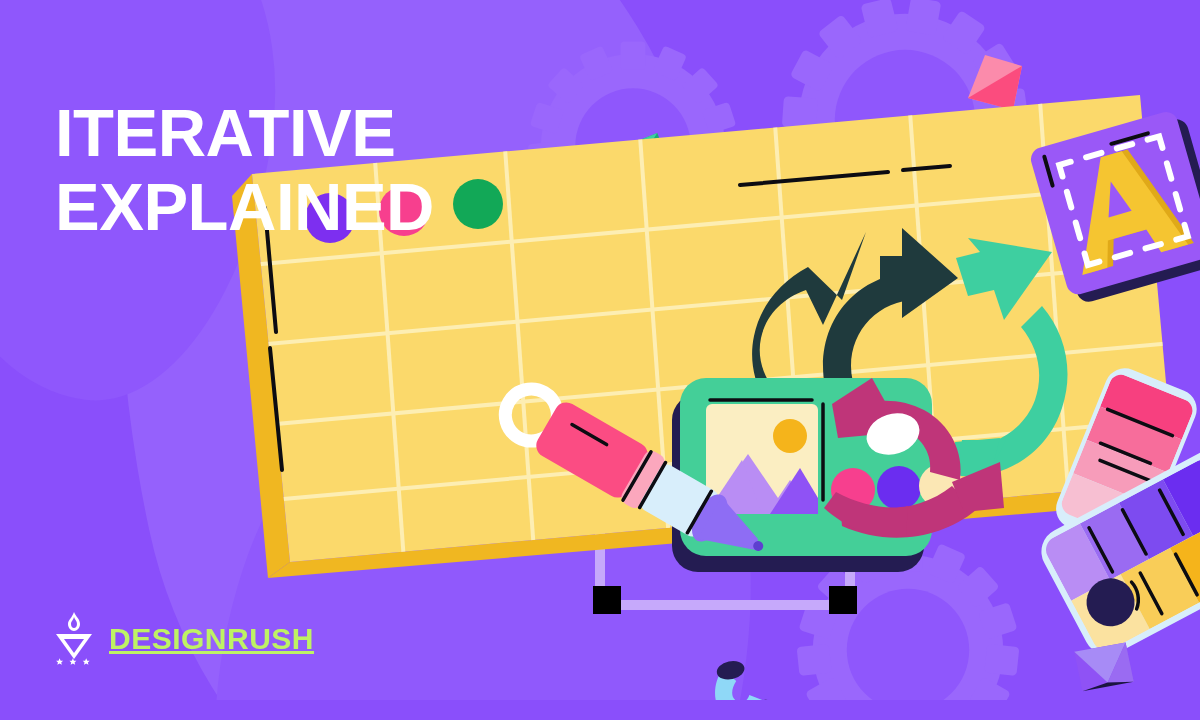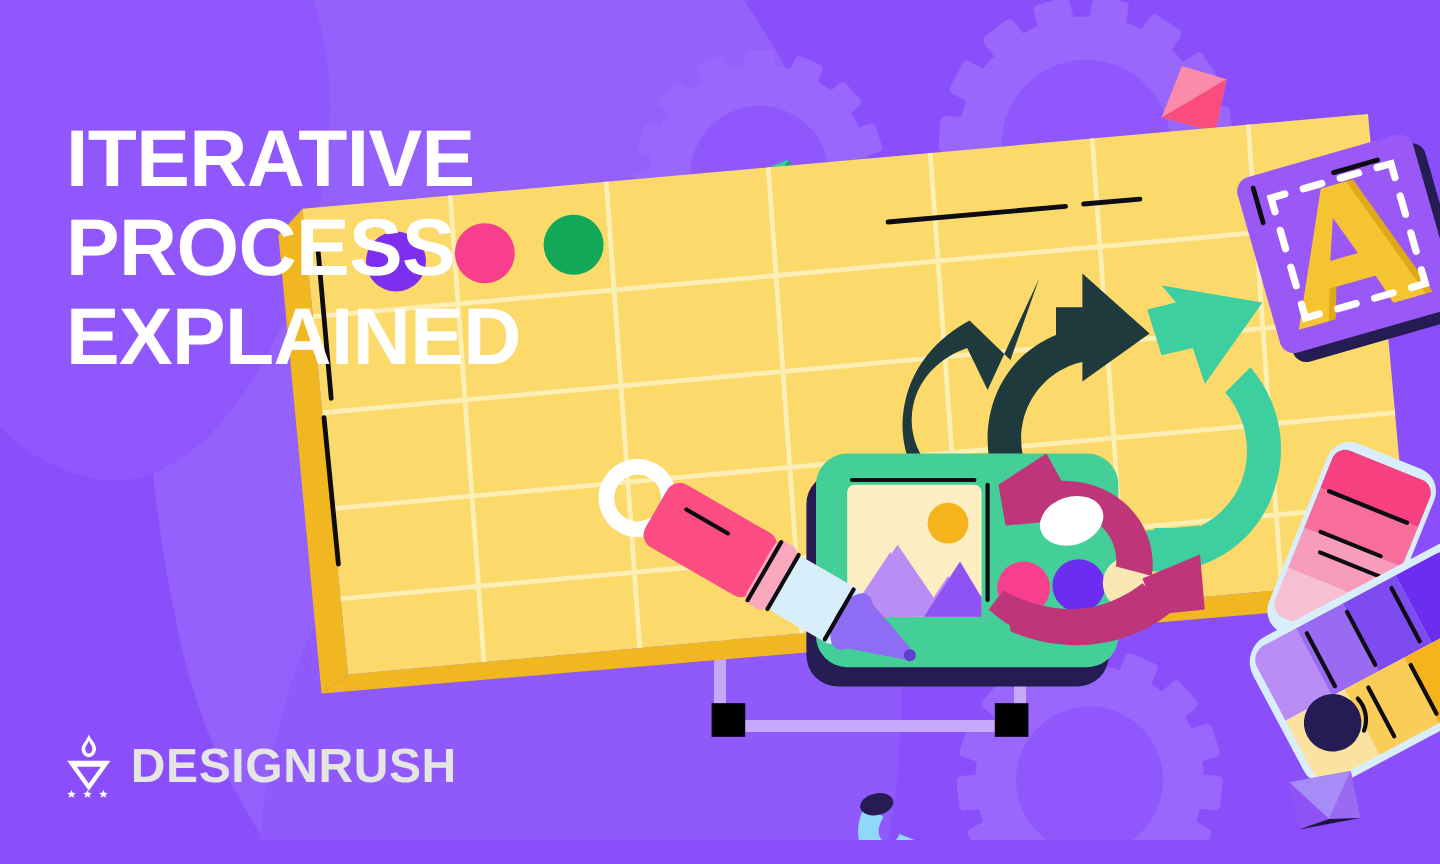--- a/index.html
+++ b/index.html
@@ -36,22 +36,23 @@
     text-transform:uppercase;
   }
   .headline span{display:block;white-space:pre;}
   
   .logo{
     position:absolute;left:52px;top:608px;height:62px;
     display:flex;align-items:center;gap:13px;
   }
   .logo-mark{width:44px;height:58px;position:relative;}
   .logo-text{
-    color:#e5e5e5;font-weight:bold;font-size:40px;letter-spacing:0.5px;
+    color:#bef264;font-weight:bold;font-size:30px;letter-spacing:0.5px;
     line-height:1;
+    text-decoration:underline;
   }
   
   .stage{position:absolute;left:0;top:0;width:1200px;height:720px;}
   .stage svg{display:block;}
 </style>
 </head>
 <body>
 
 <div class="banner">
 
@@ -546,21 +547,20 @@
         <path d="M-26,-18 L26,-22 L4,16 Z" fill="#a78bf6"></path>
         <path d="M26,-22 L30,18 L4,16 Z" fill="#9a6bf2"></path>
         <path d="M-22,22 L30,18 L4,16 Z" fill="#1b1540"></path>
       </g>
 
     </svg>
   </div>
 
   <div class="headline">
     <span>Iterative</span>
-    <span>Process</span>
     <span>Explained</span>
   </div>
 
   <div class="logo">
     <div class="logo-mark">
       <svg width="44" height="58" viewBox="0 0 44 58" xmlns="http://www.w3.org/2000/svg">
 
         <path d="M22,2 C24,7 28,9 28,14 C28,18 25,21 22,21 C19,21 16,18 16,14 C16,10 20,8 22,2 Z" fill="#ffffff"></path>
         <path d="M22,7 C23,10 25,11 25,14 C25,16.5 23.6,18 22,18 C20.4,18 19,16.5 19,14 C19,11.5 21,10.5 22,7 Z" fill="#8a4ffb"></path>
 

